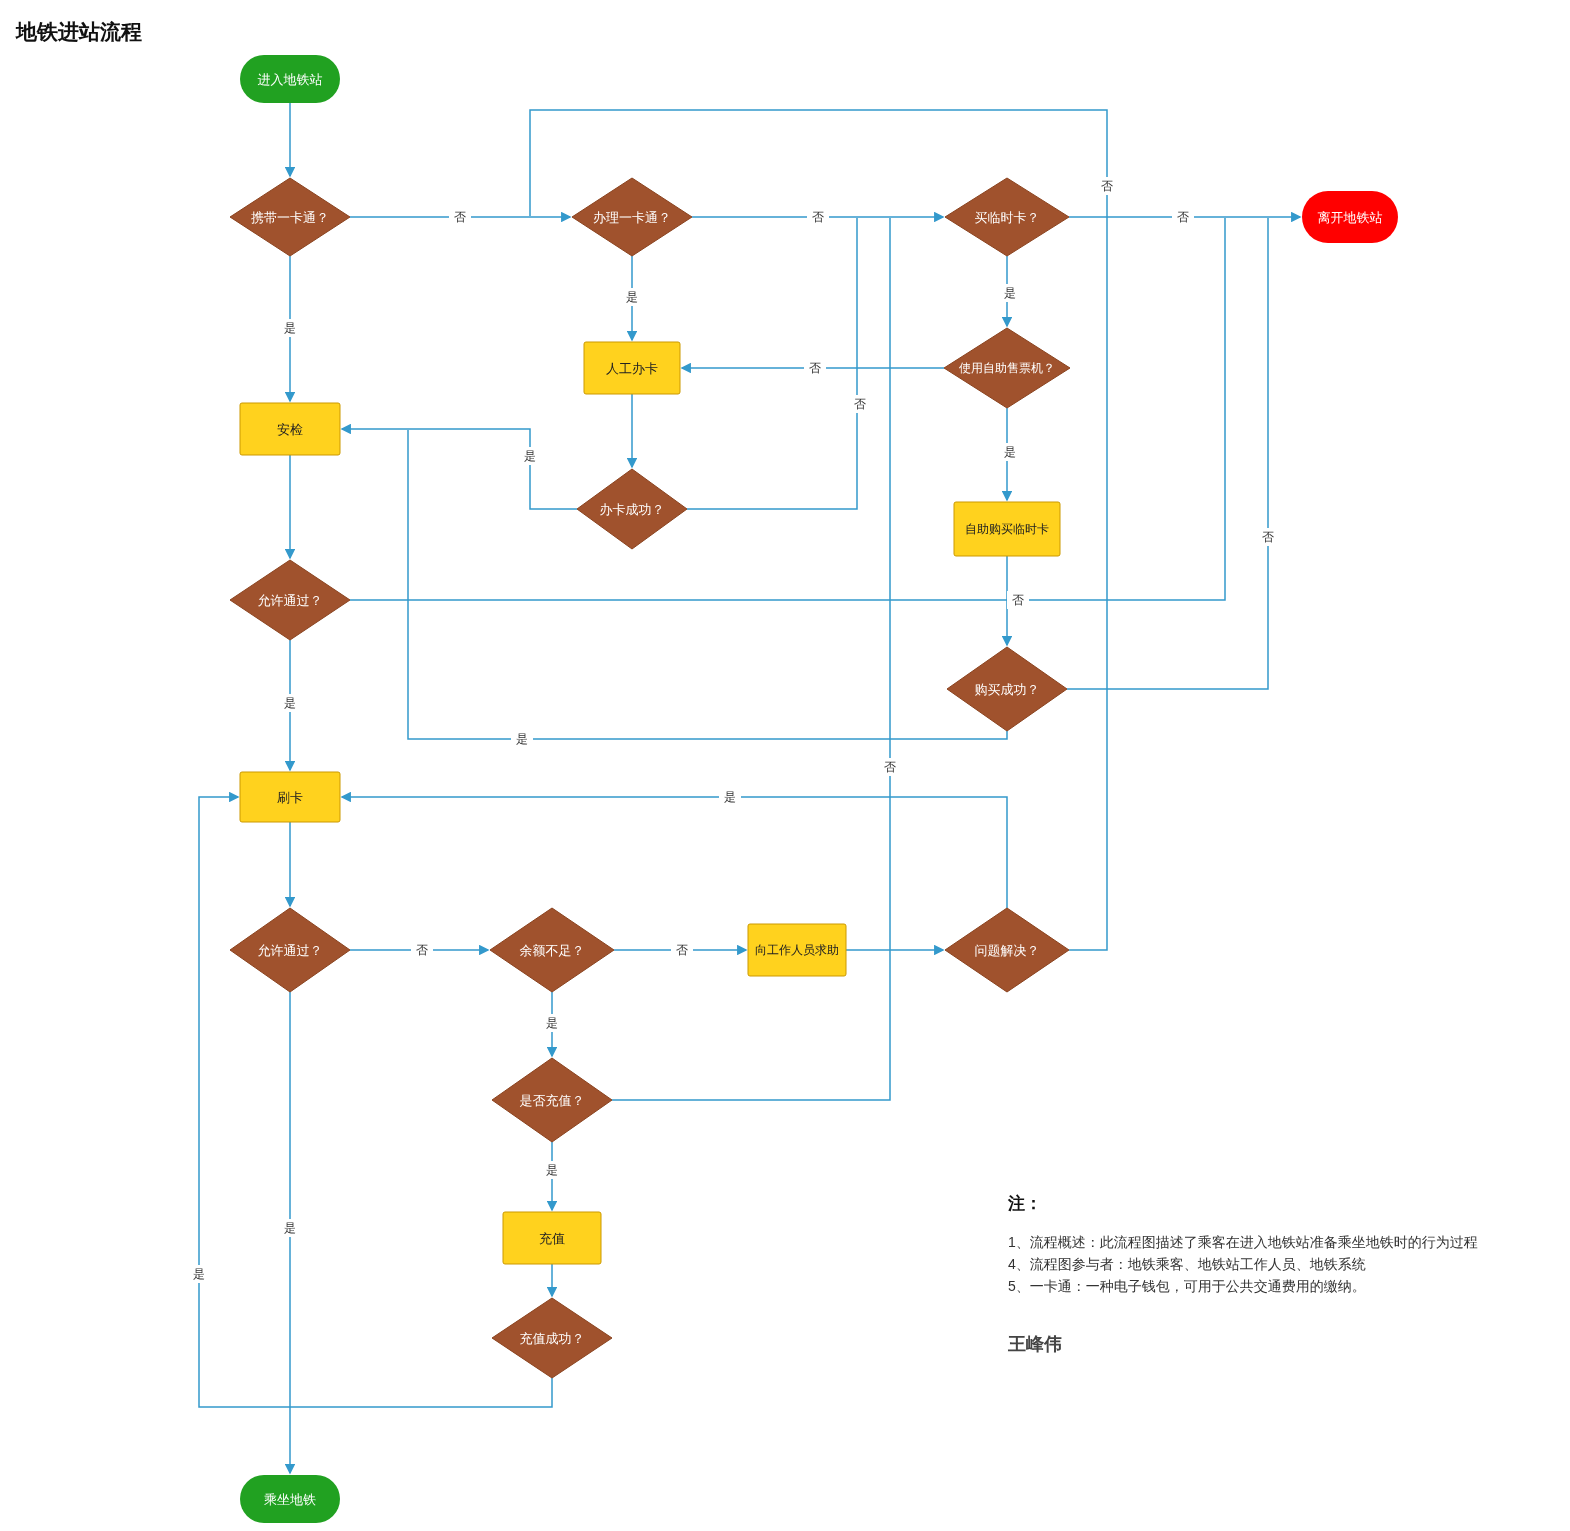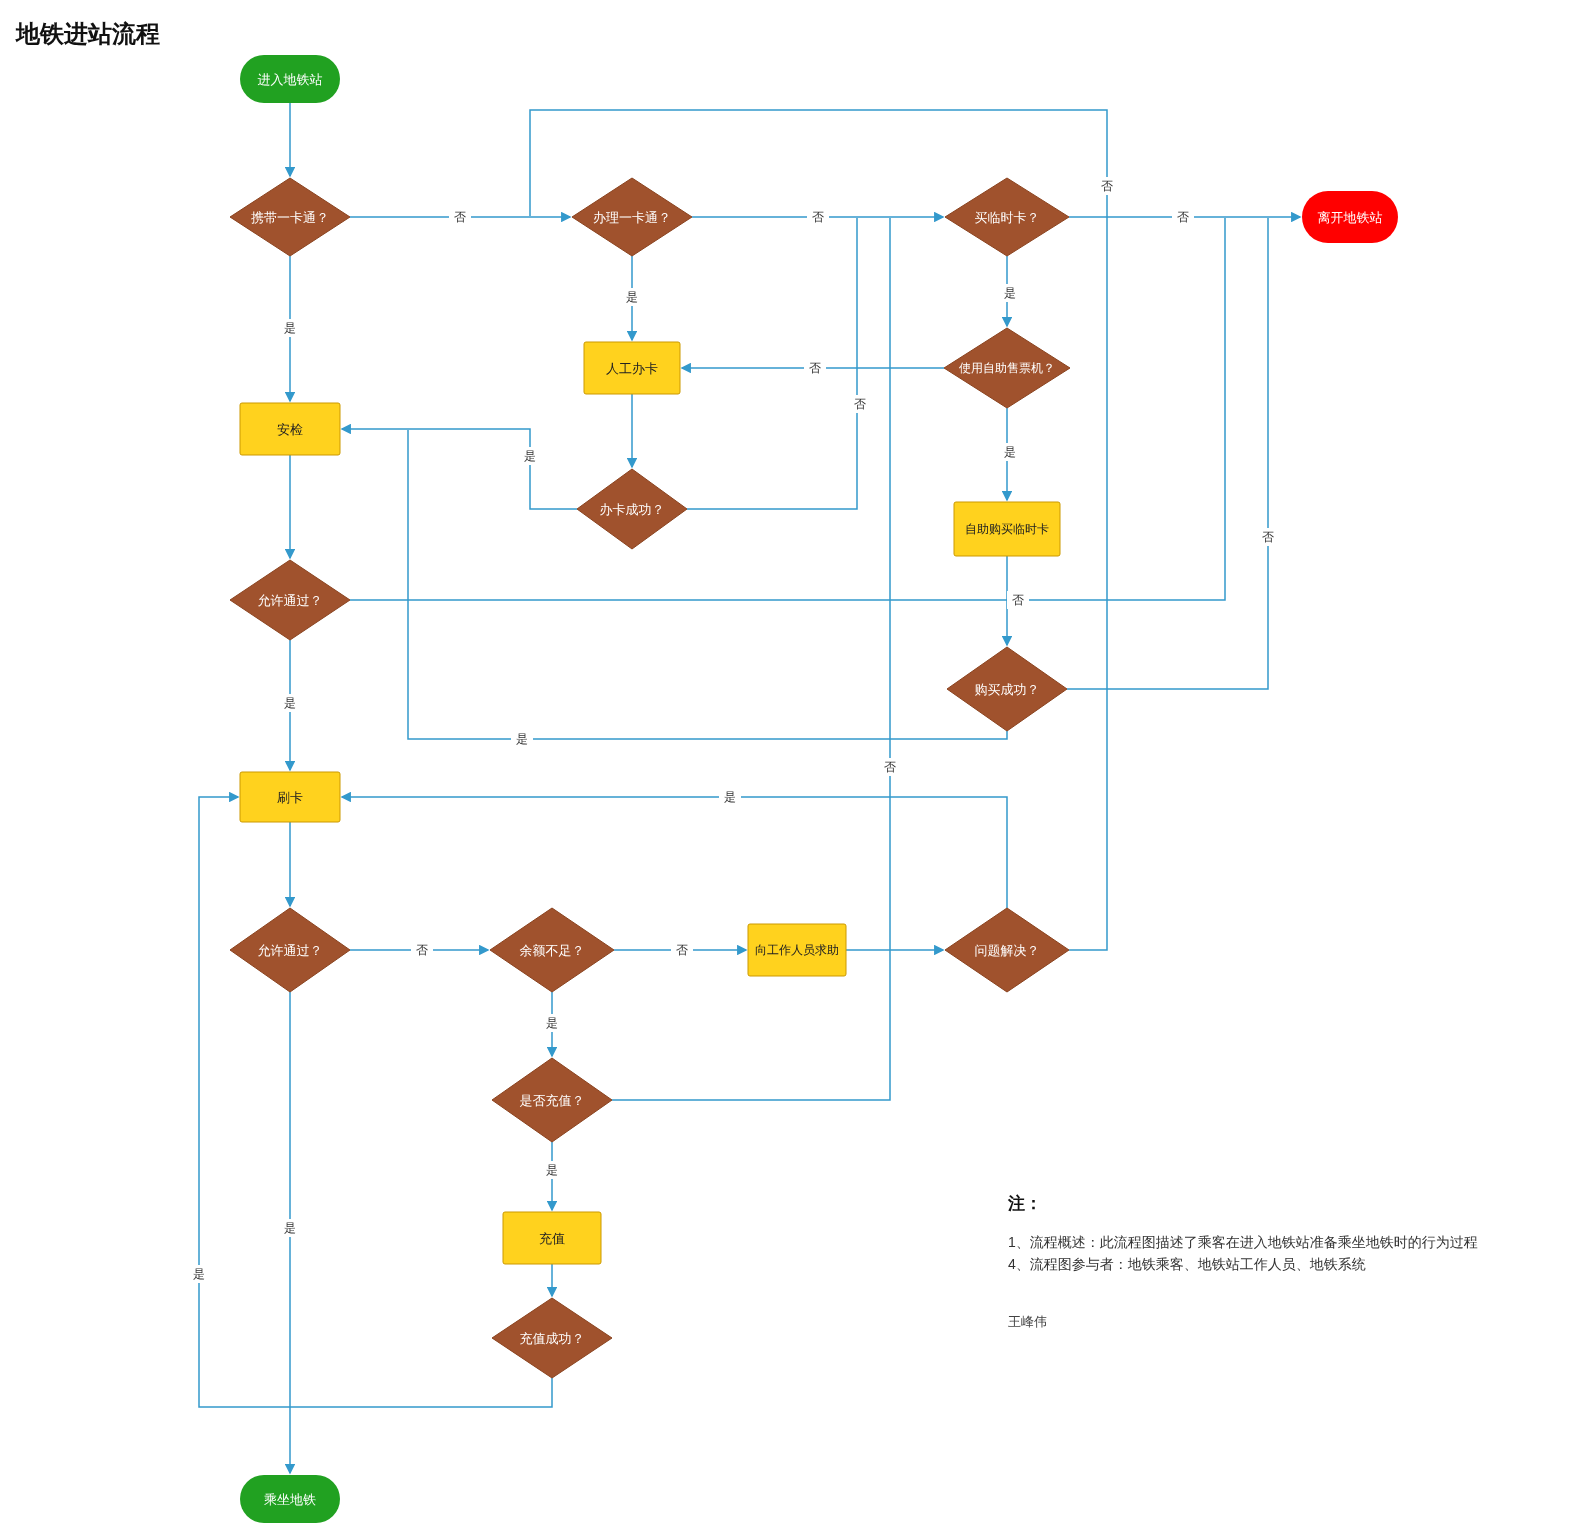--- a/index.html
+++ b/index.html
@@ -1,24 +1,24 @@
 <!DOCTYPE html>
 <html><head>
 <meta charset="utf-8">
 <style>
   html,body{margin:0;padding:0;background:#ffffff;}
   body{font-family:"Liberation Sans","DejaVu Sans",sans-serif;}
   #canvas{position:relative;width:1570px;height:1531px;background:#ffffff;overflow:hidden;}
-  #page-title{position:absolute;left:16px;top:18px;font-size:24px;font-weight:bold;color:#111;}
+  #page-title{position:absolute;left:16px;top:18px;font-size:21px;font-weight:bold;color:#111;}
   #flow{position:absolute;left:0;top:0;}
   svg text{font-family:"Liberation Sans","DejaVu Sans",sans-serif;}
   #notes{position:absolute;left:1008px;top:1192px;width:560px;color:#333;}
   #notes .heading{font-size:17px;font-weight:bold;color:#111;margin-bottom:16px;}
   #notes .note-item{font-size:14px;line-height:22px;white-space:nowrap;}
-  #notes .sig{margin-top:38px;font-size:13px;color:#444;line-height:18px;}
+  #notes .sig{margin-top:38px;font-size:18px;color:#444;line-height:18px;font-weight:bold;}
 </style>
 </head>
 <body>
 
 <div id="canvas">
   <div id="page-title">地铁进站流程</div>
   <svg id="flow" width="1570" height="1531">
       <defs>
         <marker id="arrow" viewBox="0 0 10 10" refX="8.5" refY="5" markerWidth="7" markerHeight="7" orient="auto">
           <path d="M0,0 L10,5 L0,10 z" fill="#3399CC"></path>
@@ -289,18 +289,19 @@
       <g>
         <rect x="240" y="1475" width="100" height="48" rx="24" fill="#21A121"></rect>
         <text x="290" y="1499" text-anchor="middle" dominant-baseline="central" fill="#ffffff" font-size="13">乘坐地铁</text>
       </g>
     </svg>
   <div id="notes">
     <div class="heading">注：</div>
     <div>
         <div class="note-item">1、流程概述：此流程图描述了乘客在进入地铁站准备乘坐地铁时的行为过程</div>
         <div class="note-item">4、流程图参与者：地铁乘客、地铁站工作人员、地铁系统</div>
+        <div class="note-item">5、一卡通：一种电子钱包，可用于公共交通费用的缴纳。</div>
       </div>
     <div class="sig">
       <div>王峰伟</div>
     </div>
   </div>
 </div>
 
 </body></html>

